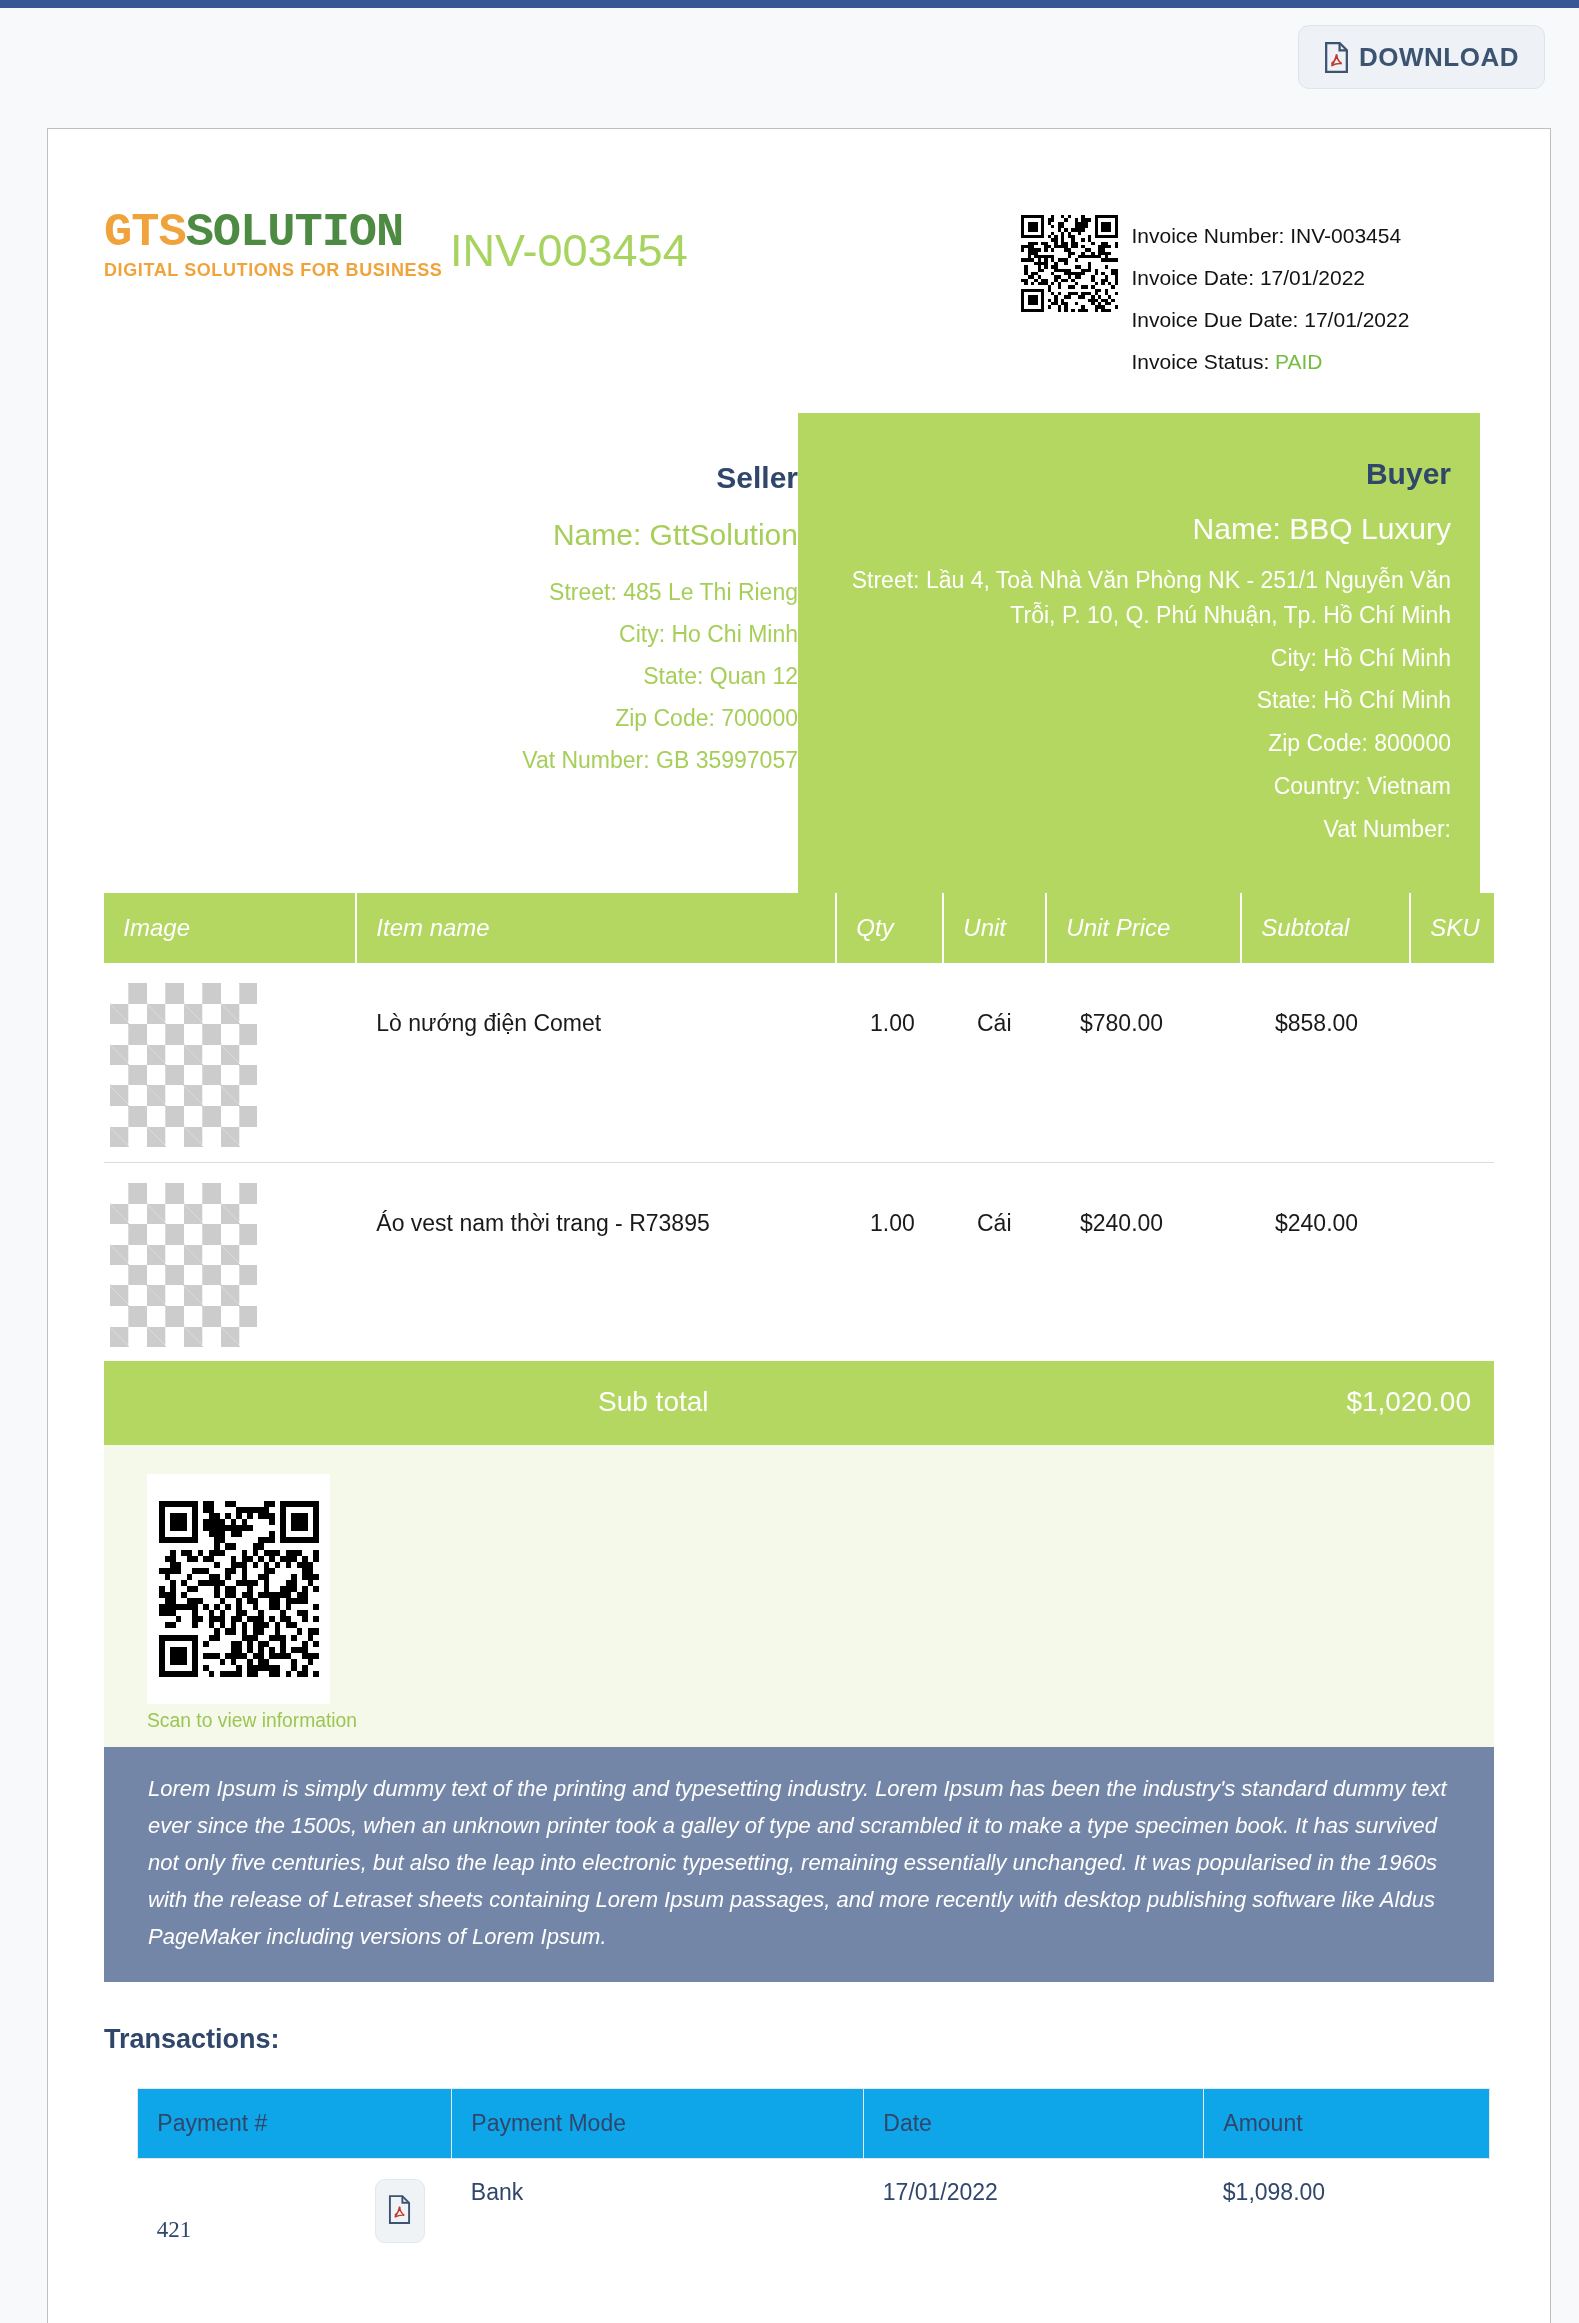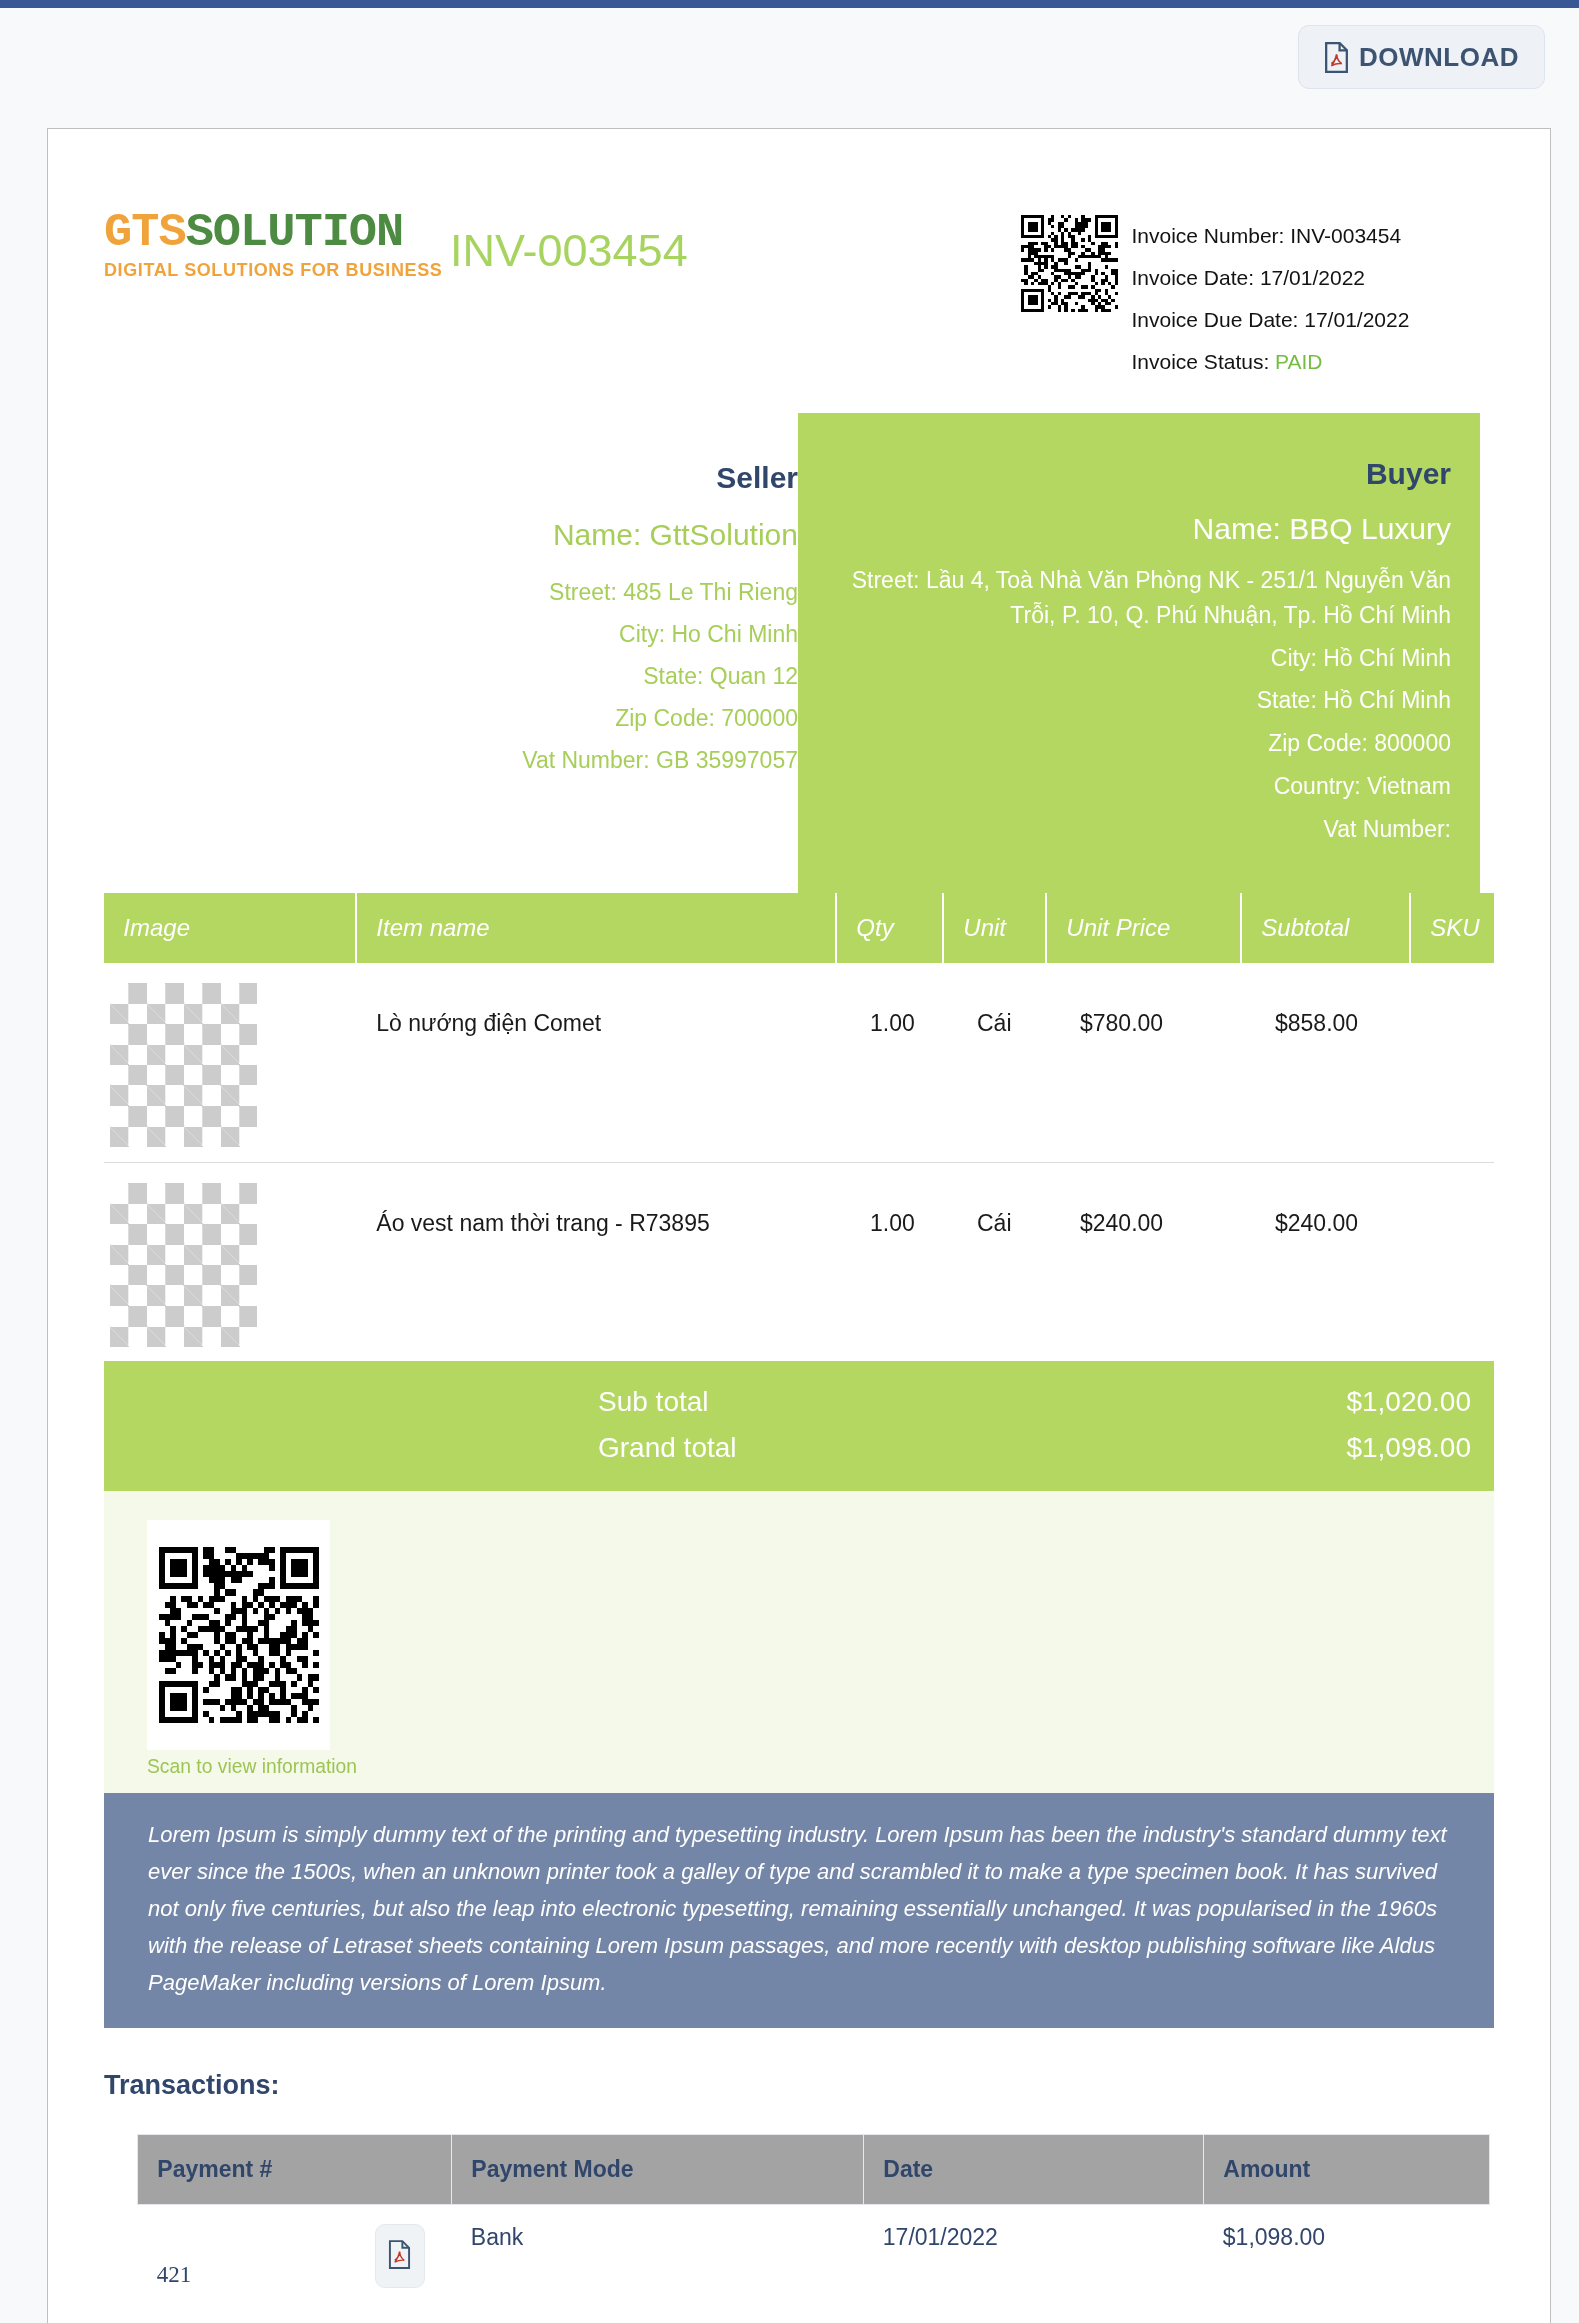--- a/index.html
+++ b/index.html
@@ -79,22 +79,22 @@
   
   .notes { background:#7486A7; color:#fff; font-style:italic;
     font-size:22px; line-height:37px; padding:23px 44px 27px 44px; }
 
   
   .transactions { margin-top:42px; }
   .tx-h { font-size:27px; font-weight:bold; color:#31466B; margin-bottom:33px; }
   .tx-table { margin-left:33px; width:1352px; border-collapse:collapse; table-layout:fixed; }
   .tx-table col.c1{width:314px} .tx-table col.c2{width:412px}
   .tx-table col.c3{width:340px} .tx-table col.c4{width:286px}
-  .tx-table th { border:1px solid #E4E8EC; height:70px; font-size:23px; font-weight:bold;
-    color:#31466B; text-align:left; padding-left:19.3px; background:#a3a3a3; }
+  .tx-table th { border:1px solid #E4E8EC; height:70px; font-size:23px; font-weight:normal;
+    color:#31466B; text-align:left; padding-left:19.3px; background:#0ea5e9; }
   .tx-table td { font-size:23px; color:#31466B; padding:19.3px 0 0 19.3px; vertical-align:top; }
   .pay-cell { display:flex; align-items:flex-end; justify-content:space-between; padding-right:27px;font-family:Liberation Serif, serif; }
   .pay-no { padding-top:13.5px; }
   .pdf-btn { width:50px; height:64px; background:#F0F3F6; border:1px solid #E3E8ED;
     border-radius:9.7px; display:flex; align-items:center; justify-content:center; cursor:pointer; }
 </style>
 </head>
 <body>
 
 <div class="topbar"></div>
@@ -480,24 +480,20 @@
       <div class="txt c-num">$240.00</div>
       <div class="txt c-num">$240.00</div>
       <div class="txt c-num"></div>
     </div>
   </div>
 
   <div class="totals">
     <div class="t-row">
       <span class="t-label">Sub total</span>
       <span class="t-value">$1,020.00</span>
-    </div>
-    <div class="t-row">
-      <span class="t-label">Grand total</span>
-      <span class="t-value">$1,098.00</span>
     </div>
   </div>
 
   <div class="qr-section">
     <div class="qr-card">
       <div class="qr-big" id="qr2"><svg viewBox="0 0 29 29" width="100%" height="100%" preserveAspectRatio="none" shape-rendering="crispEdges">
             <rect x="8" y="0" width="1" height="1" fill="#000"></rect>
             <rect x="9" y="0" width="1" height="1" fill="#000"></rect>
             <rect x="12" y="0" width="1" height="1" fill="#000"></rect>
             <rect x="13" y="0" width="1" height="1" fill="#000"></rect>

